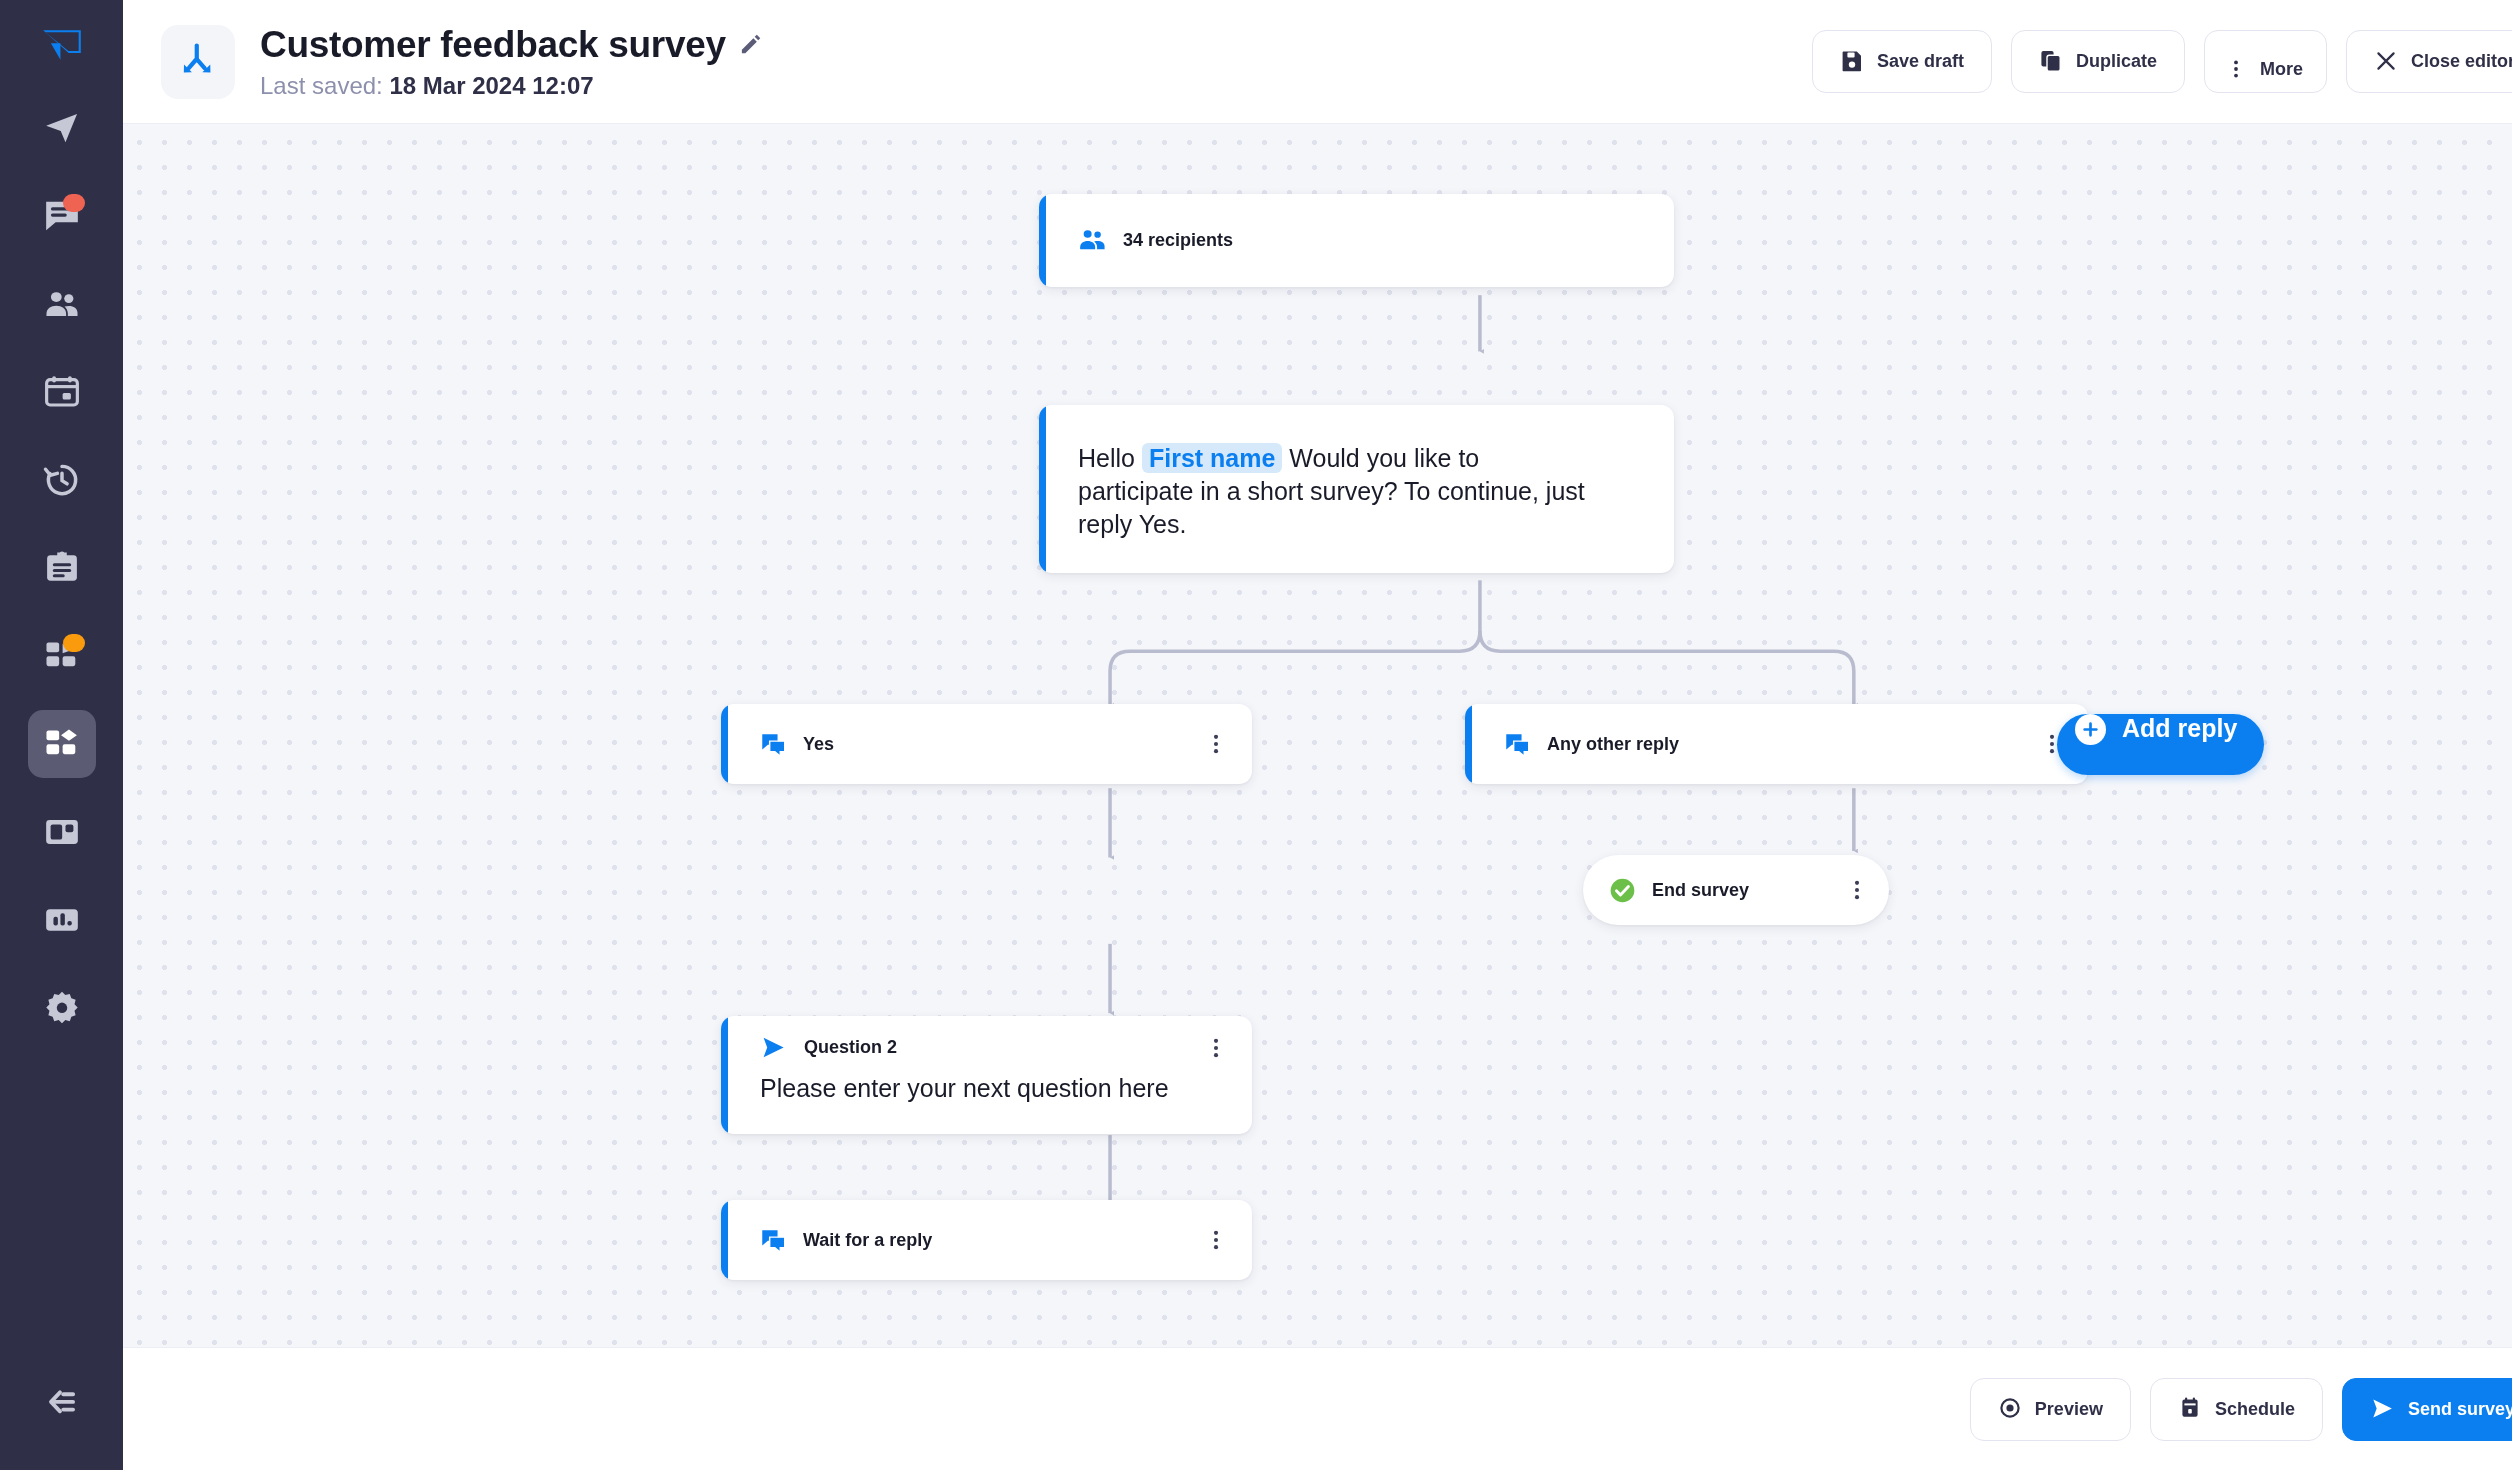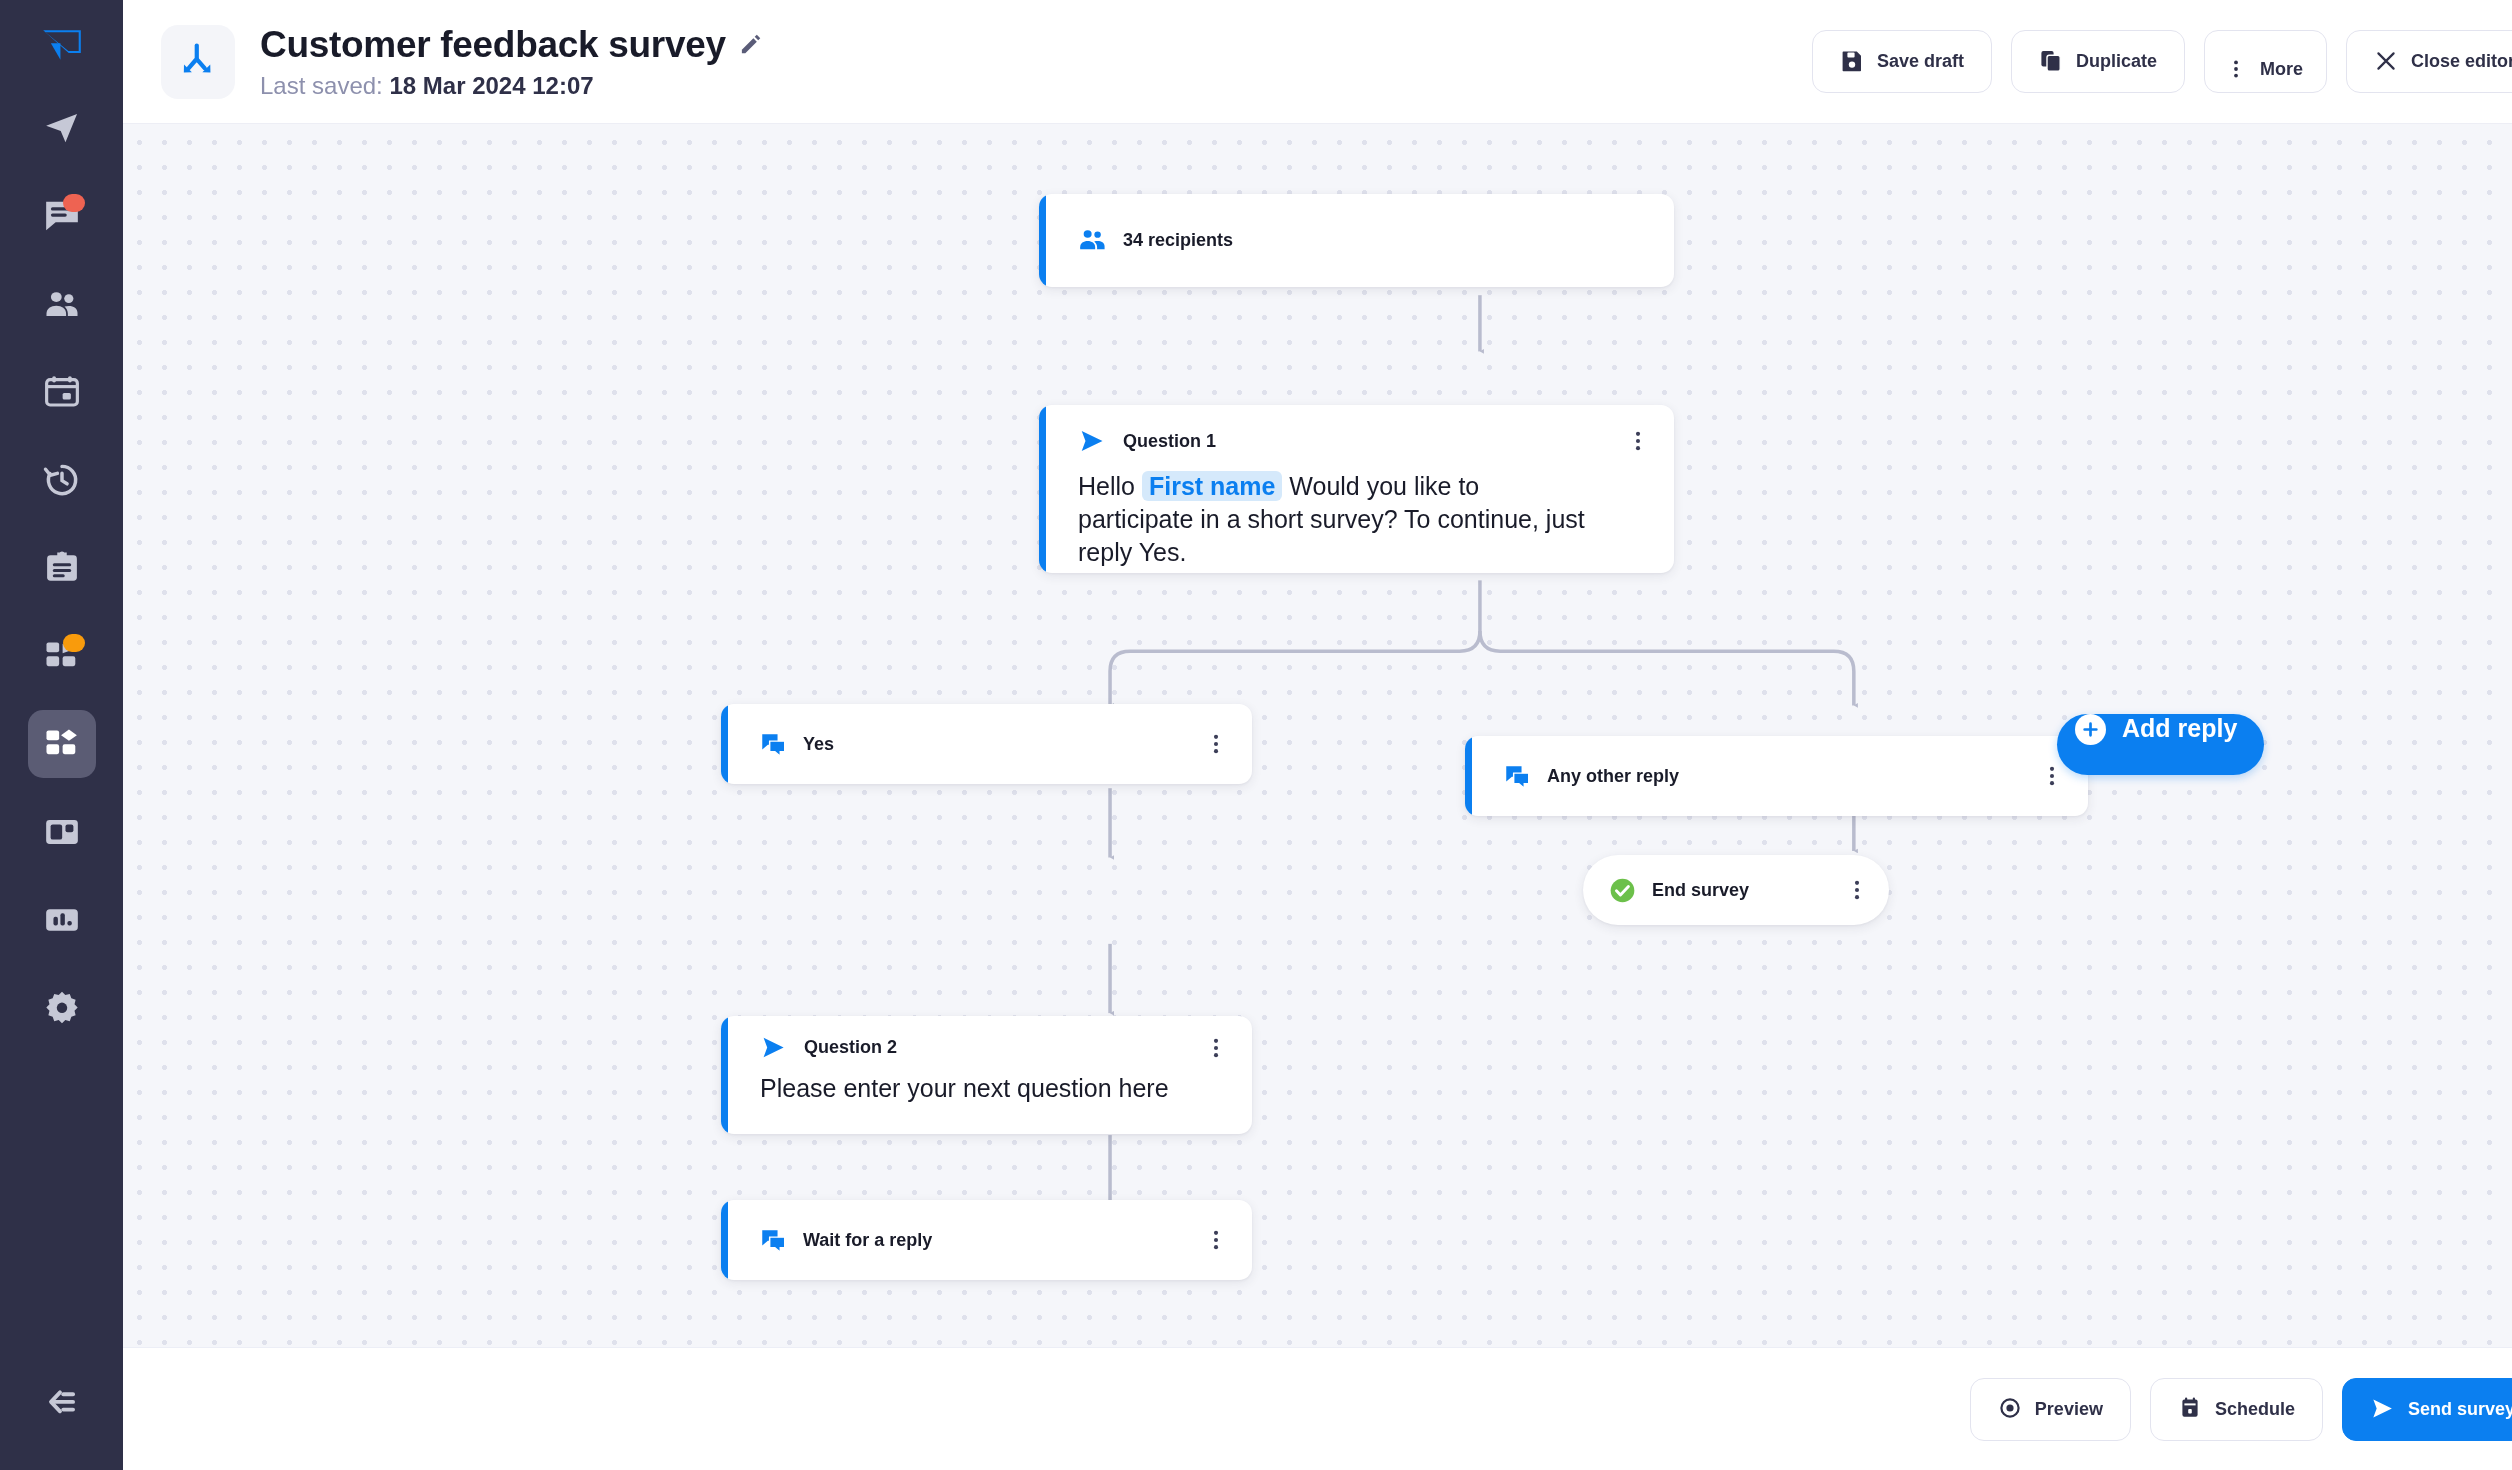--- a/index.html
+++ b/index.html
@@ -392,35 +392,20 @@
                 <path d="M1.8 17.6c0-3.3 2.8-5.1 6.2-5.1s6.2 1.8 6.2 5.1v1.6H1.8v-1.6z" fill="#0b7ff0"></path>
                 <path d="M13.4 12.9c.9-.3 1.8-.4 2.8-.4 3.1 0 5.8 1.5 5.8 4.4v2.3h-6.2v-1.6c0-1.8-.9-3.4-2.4-4.7z" fill="#0b7ff0"></path>
               </svg>
             </span>
             <span class="node-label">34 recipients</span>
           </div>
         </div>
 
         <div class="node msg" style="left:916px; top:281px; width:635px; height:168px;">
           <i class="accent"></i>
-          <div class="msg-head">
-            <span class="node-ico">
-              <svg width="28" height="28" viewBox="0 0 24 24">
-                  <path d="M3.2 3.4L21.0 12.0 3.2 20.6 6.4 12.0z" fill="#0b7ff0"></path>
-                </svg>
-            </span>
-            <span class="node-label">Question 1</span>
-            <span class="kebab">
-              <svg width="20" height="26" viewBox="0 0 10 24">
-                <circle cx="5" cy="5.4" r="1.9" fill="#3c3e58"></circle>
-                  <circle cx="5" cy="12" r="1.9" fill="#3c3e58"></circle>
-                  <circle cx="5" cy="18.6" r="1.9" fill="#3c3e58"></circle>
-              </svg>
-            </span>
-          </div>
           <div class="msg-body"><span>Hello</span> <span class="token">First name</span> <span>Would you like to participate in a short survey? To continue, just reply Yes.</span></div>
         </div>
 
         <div class="node" style="left:598px; top:580px; width:531px; height:80px;">
           <i class="accent"></i>
           <div class="node-row">
             <span class="node-ico">
               <svg width="27" height="27" viewBox="0 0 24 24">
                 <path d="M2.0 2.8h13.6v9.4H7.0l-5.0 4.2V2.8z" fill="#0b7ff0"></path>
                 <path d="M8.6 9.0h13.4v9.4h-4.0l.1 4.2-4.9-4.2H8.6V9.0z" fill="#0b7ff0" stroke="#ffffff" stroke-width="1.3"></path>
@@ -430,21 +415,21 @@
             <span class="kebab">
               <svg width="20" height="26" viewBox="0 0 10 24">
                 <circle cx="5" cy="5.4" r="1.9" fill="#3c3e58"></circle>
                   <circle cx="5" cy="12" r="1.9" fill="#3c3e58"></circle>
                   <circle cx="5" cy="18.6" r="1.9" fill="#3c3e58"></circle>
               </svg>
             </span>
           </div>
         </div>
 
-        <div class="node" style="left:1342px; top:612px; width:623px; height:80px;">
+        <div class="node" style="left:1342px; top:580px; width:623px; height:80px;">
           <i class="accent"></i>
           <div class="node-row">
             <span class="node-ico">
               <svg width="27" height="27" viewBox="0 0 24 24">
                 <path d="M2.0 2.8h13.6v9.4H7.0l-5.0 4.2V2.8z" fill="#0b7ff0"></path>
                 <path d="M8.6 9.0h13.4v9.4h-4.0l.1 4.2-4.9-4.2H8.6V9.0z" fill="#0b7ff0" stroke="#ffffff" stroke-width="1.3"></path>
               </svg>
             </span>
             <span class="node-label">Any other reply</span>
             <span class="kebab">

